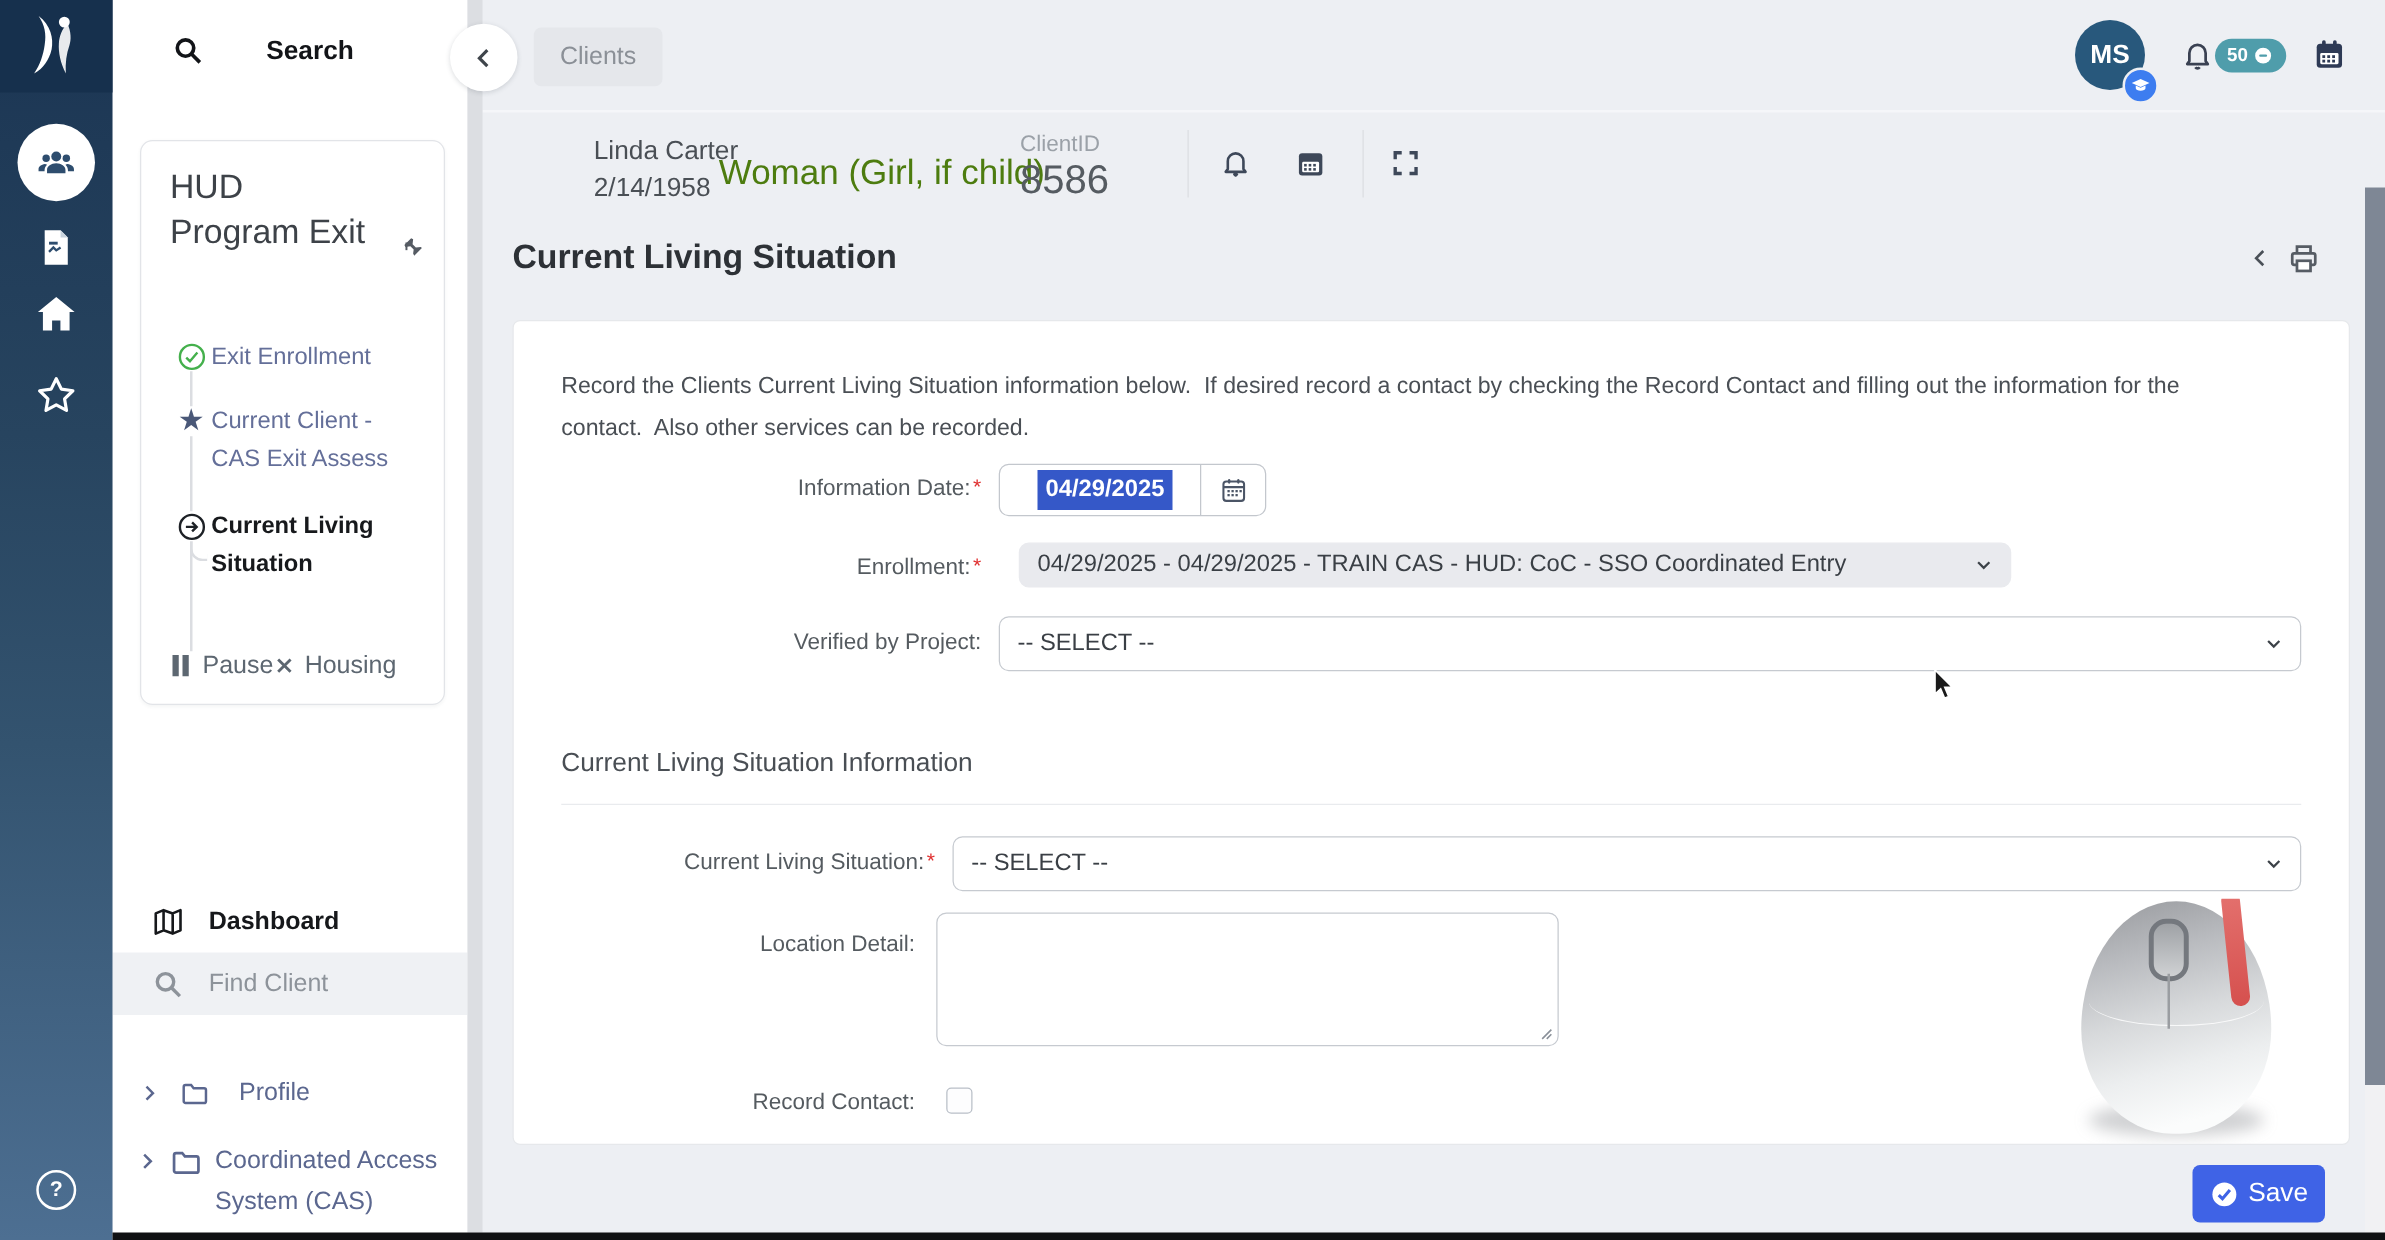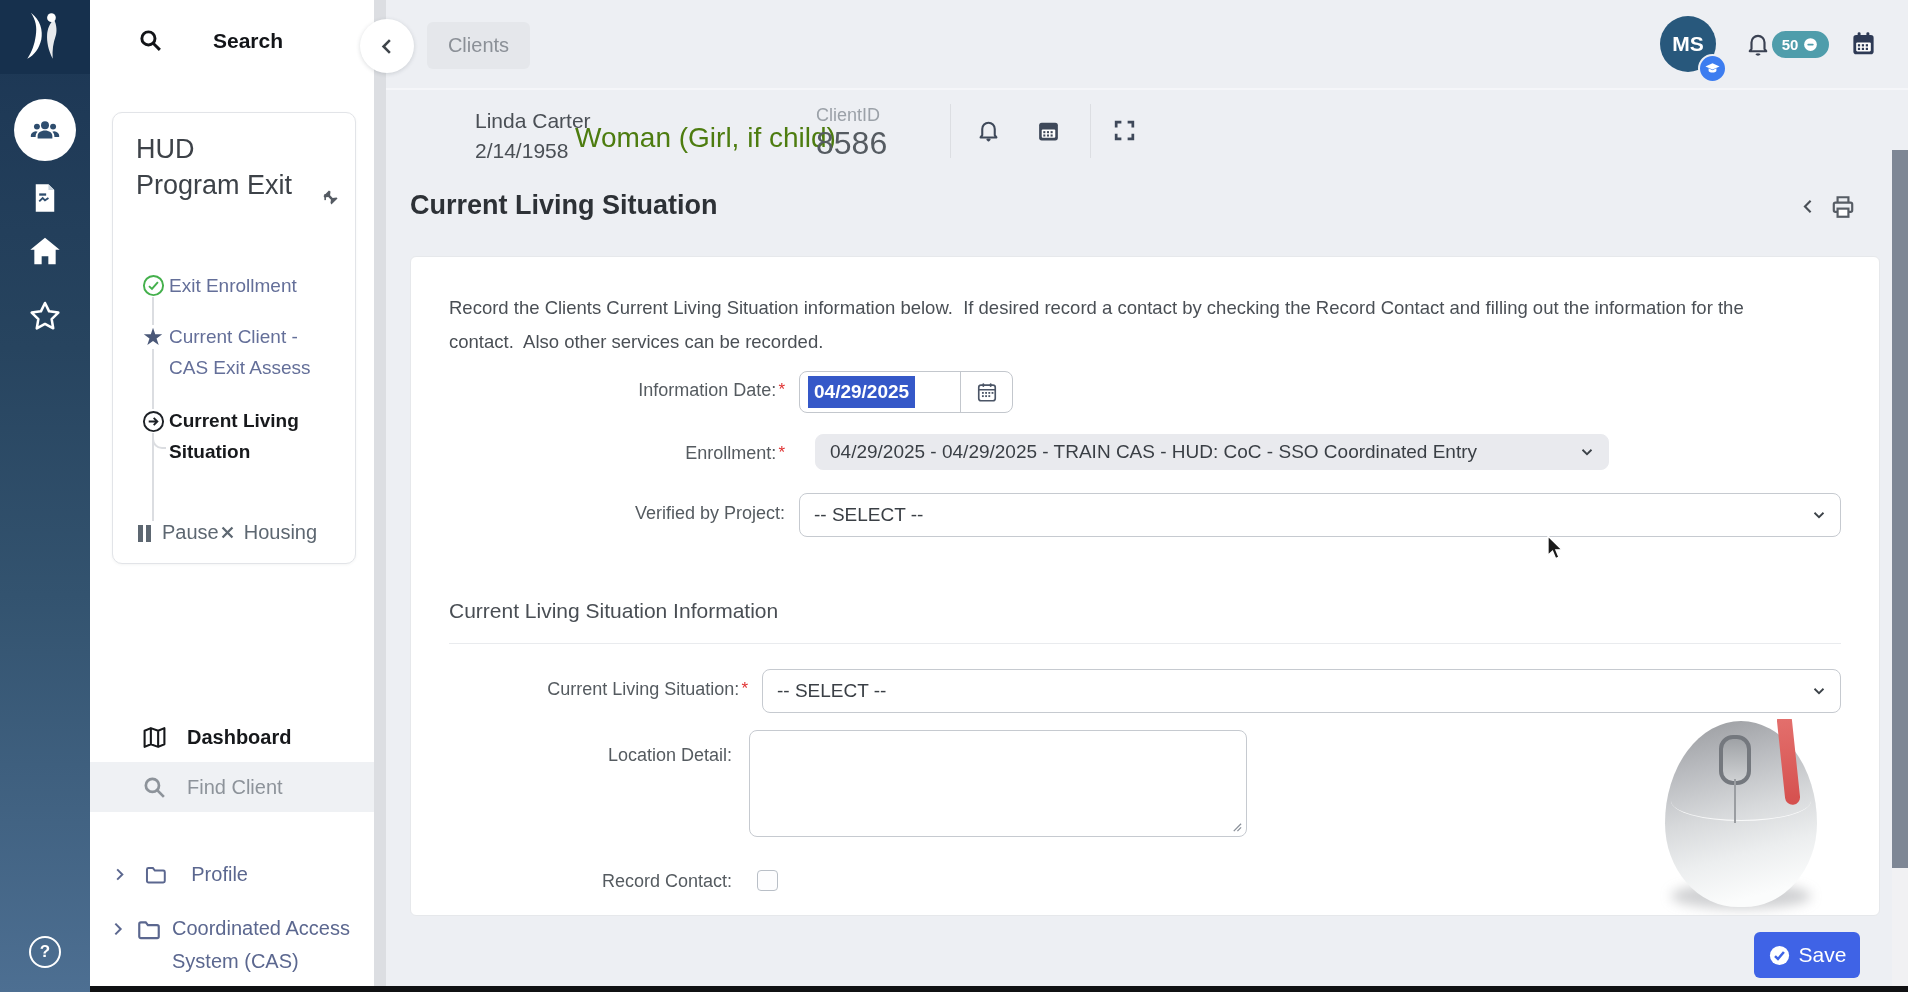--- a/index.html
+++ b/index.html
@@ -30,21 +30,21 @@
   .wf-step-label { position:absolute; left:56px; width:164px; font-size:19px; line-height:31px; color:#646f99; }
   .wf-step-label.current { color:#17191c; font-weight:bold; }
   .wf-star { color:#4a5878; font-size:24px; line-height:24px; }
   .wf-actions { position:absolute; left:25px; top:408px; width:200px; display:flex; color:#5d6771; font-size:20px; }
   .wf-btn { display:flex; align-items:center; gap:8px; cursor:pointer; }
   .pause-glyph span { display:inline-block; width:5px; height:17px; background:#5d6771; margin-right:3px; vertical-align:middle; }
 
   .org-note { position:absolute; left:40px; top:590px; width:205px; font-size:19px; line-height:32px; color:#6a7498; }
 
   .gray-band { position:absolute; left:0; top:712px; width:284px; height:100px; background:#eff1f4; }
-  .band-row { position:absolute; left:0; width:284px; height:50px; display:flex; align-items:center; gap:20px; padding-left:52px; font-size:20px; }
+  .band-row { position:absolute; left:0; width:284px; height:50px; display:flex; align-items:center; gap:20px; padding-left:32px; font-size:20px; }
   .band-row.active { background:#fff; color:#16181b; font-weight:bold; }
   .band-row.idle { color:#8d939a; }
 
   .folder-row { position:absolute; left:0; width:284px; display:flex; gap:10px; color:#5b678f; font-size:20px; align-items:flex-start; }
   .folder-row .txt { width:200px; line-height:33px; }
 
   .collapse-btn { position:absolute; left:360px; top:19px; width:54px; height:54px; border-radius:50%; background:#fff;
                   box-shadow:0 1px 4px rgba(50,60,70,.18); display:flex; align-items:center; justify-content:center; color:#3f454b; z-index:40; }
 
   
@@ -73,21 +73,21 @@
   .title-back { position:absolute; left:1414px; top:198px; color:#4a5057; }
   .title-print { position:absolute; left:1444px; top:194px; color:#565c64; }
 
   .card { position:absolute; left:24px; top:256px; width:1470px; height:660px; background:#fff; border:1px solid #e6e8eb; border-radius:6px; overflow:hidden; }
   .instructions { position:absolute; left:38px; top:34px; width:1300px; font-size:18.5px; line-height:34px; color:#4a4f55; white-space:pre-wrap; }
 
   .f-label { position:absolute; width:352px; text-align:right; font-size:18px; color:#555b60; }
   .req { color:#e03131; margin-left:2px; font-size:17px; vertical-align:top; }
 
   .date-group { position:absolute; left:388px; top:114px; width:214px; height:42px; background:#fff; border:1px solid #c3c7cd; border-radius:8px; display:flex; overflow:hidden; }
-  .date-text { flex:1; display:flex; align-items:center; padding-left:8px; }
+  .date-text { flex:1; display:flex; align-items:center; padding-left:8px;justify-content:center; }
   .date-text span { background:#3558c8; color:#fff; font-size:19px; font-weight:bold; padding:5px 6px; }
   .date-cal-btn { width:52px; border-left:1px solid #c3c7cd; display:flex; align-items:center; justify-content:center; color:#4b5566; }
 
   .sel { position:absolute; display:flex; align-items:center; border-radius:8px; font-size:19px; color:#3a3f45; padding:0 40px 0 14px; }
   .sel .chev { position:absolute; right:12px; top:50%; margin-top:-9px; }
   .sel-gray { background:#e9eaee; border:1px solid #e9eaee; }
   .sel-white { background:#fff; border:1px solid #c6cad0; }
 
   .section-h { position:absolute; left:38px; top:342px; font-size:21px; color:#494e54; }
   .section-hr { position:absolute; left:38px; top:386px; width:1392px; border-top:1px solid #e9ebee; }

